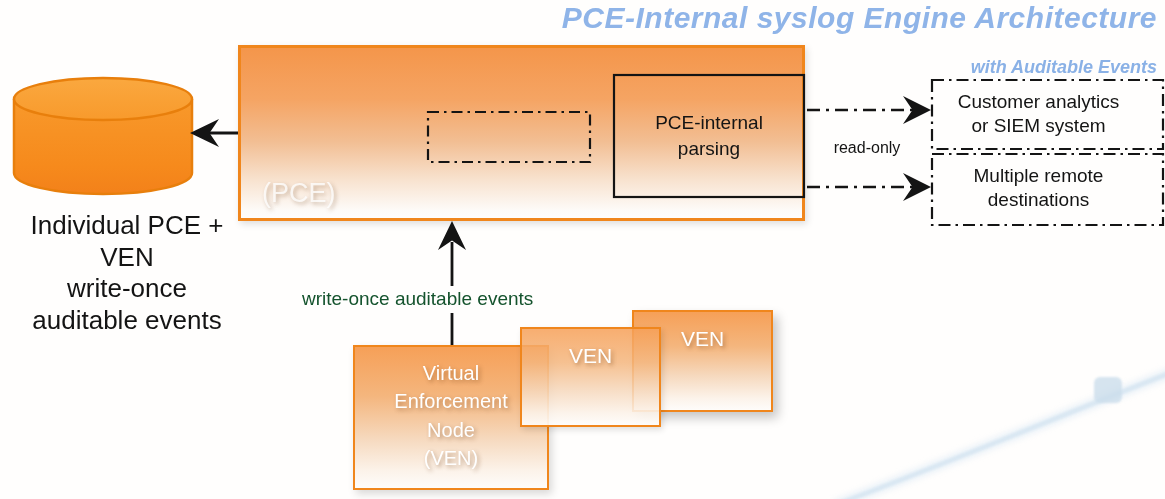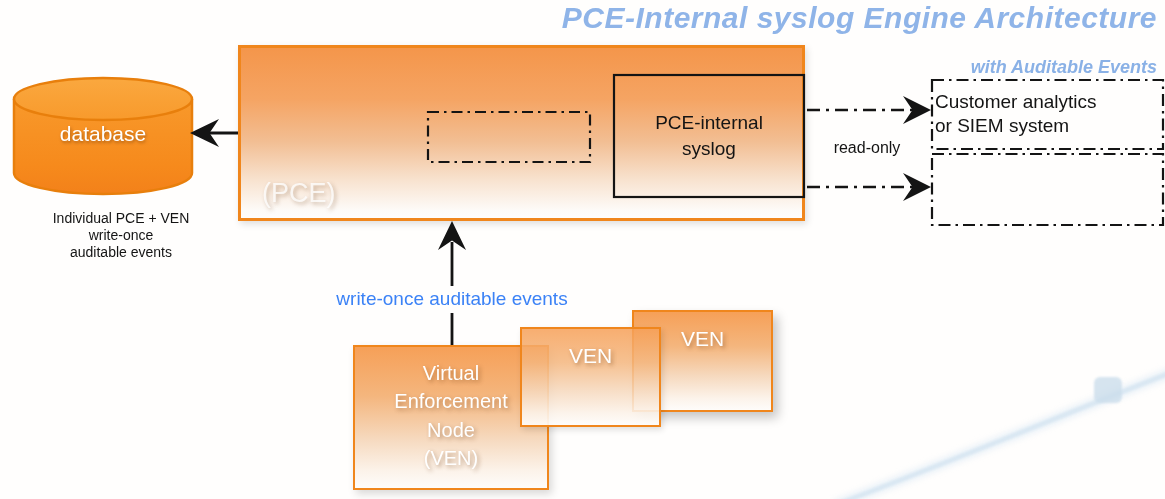--- a/index.html
+++ b/index.html
@@ -14,46 +14,46 @@
   
   .diagram-title{right:8px;top:1px;width:900px;text-align:right;
     font-size:30px;font-style:italic;font-weight:bold;color:#8fb4e8;letter-spacing:.5px;z-index:6;}
   .diagram-subtitle{right:8px;top:37px;width:500px;text-align:right;
     font-size:18px;font-style:italic;font-weight:bold;color:#8ab1e6;z-index:6;margin-top:20px;}
 
   
   .cyl-wrap{left:11px;top:76px;width:184px;height:122px;z-index:2;}
   .db-label{left:11px;top:122px;width:184px;text-align:center;color:#ffffff;
     font-size:21px;text-shadow:1px 2px 3px rgba(120,60,10,.55);z-index:3;}
-  .db-caption{left:2px;top:210px;width:238px;text-align:center;color:#141414;
-    font-size:14px;line-height:1.22;z-index:2;}
+  .db-caption{left:8px;top:210px;width:238px;text-align:center;color:#141414;
+    font-size:26px;line-height:1.22;z-index:2;}
 
   
   .pce-box{left:238px;top:45px;width:567px;height:176px;box-sizing:border-box;
     border:3px solid #f0861c;z-index:1;
     background:linear-gradient(180deg,#f4964b 0%,#f5a463 30%,#f2be93 55%,#f8e3d0 78%,#fdfaf7 95%,#fefdfc 100%);
     box-shadow:2px 3px 7px rgba(0,0,0,.13);}
   .pce-title{left:262px;top:56px;width:240px;color:#ffffff;font-size:31px;line-height:1.27;
     text-shadow:2px 2px 4px rgba(110,60,20,.5);z-index:2;}
   .pce-abbr{left:262px;top:178px;width:240px;color:rgba(255,255,255,.78);font-size:27px;
     text-shadow:2px 2px 4px rgba(110,60,20,.35);z-index:2;}
   .log-parsing-label{left:428px;top:112px;width:162px;height:50px;display:flex;align-items:center;
     justify-content:center;font-size:19px;color:#141414;z-index:2;}
   .syslog-label{left:614px;top:75px;width:190px;height:122px;display:flex;align-items:center;
     justify-content:center;text-align:center;font-size:19px;line-height:1.35;color:#141414;z-index:2;}
 
   
   .overlay-svg{left:0;top:0;width:1165px;height:499px;z-index:2;pointer-events:none;}
 
   
   .read-only-label{left:810px;top:139px;width:114px;text-align:center;font-size:16px;color:#141414;z-index:3;}
-  .write-once-label{left:302px;top:288px;width:300px;text-align:center;font-size:19px;color:#3b82f6;z-index:3;}
+  .write-once-label{left:302px;top:288px;width:300px;text-align:left;font-size:19px;color:#14532d;z-index:3;}
 
   
-  .dest-text{width:207px;text-align:left;font-size:19px;line-height:1.25;color:#141414;z-index:3;}
+  .dest-text{width:207px;text-align:center;font-size:19px;line-height:1.25;color:#141414;z-index:3;}
   .dest-customer{left:935px;top:90px;}
   .dest-remote{left:935px;top:164px;}
 
   
   .ven-box{box-sizing:border-box;border:2.5px solid #f0861c;
     background:linear-gradient(180deg,#f6a058 0%,#f4b67e 35%,#f6d9be 65%,#fcf3ea 88%,#fefcfa 100%);}
   .ven-front{left:353px;top:345px;width:196px;height:145px;z-index:3;
     box-shadow:3px 4px 8px rgba(0,0,0,.15);}
   .ven-back-right{left:632px;top:310px;width:141px;height:102px;z-index:4;
     box-shadow:5px 6px 10px rgba(0,0,0,.22);}
@@ -86,29 +86,28 @@
         <stop offset="100%" stop-color="#f3811a"></stop>
       </linearGradient>
       <linearGradient id="cylTop" x1="0" y1="0" x2="0" y2="1">
         <stop offset="0%" stop-color="#faa83f"></stop>
         <stop offset="100%" stop-color="#f89a2c"></stop>
       </linearGradient>
     </defs>
     <path d="M3 23 v74 a89 21 0 0 0 178 0 v-74" fill="url(#cylBody)" stroke="#e87f0c" stroke-width="2.5"></path>
     <ellipse cx="92" cy="23" rx="89" ry="21" fill="url(#cylTop)" stroke="#e87f0c" stroke-width="2.5"></ellipse>
   </svg>
-  <div class="abs db-label">database</div>
   <div class="abs db-caption pre">Individual PCE + VEN
 write-once
 auditable events</div>
 
   <div class="abs pce-box"></div>
   <div class="abs pce-abbr">(PCE)</div>
   <div class="abs syslog-label pre">PCE-internal
-syslog</div>
+parsing</div>
 
   <svg class="abs overlay-svg" viewBox="0 0 1165 499">
 
     <g>
       <line x1="238" y1="133" x2="209" y2="133" stroke="#141414" stroke-width="3"></line>
       <path d="M190 133 L219 119 L209.5 133 L219 147 Z" fill="#141414"></path>
     </g>
 
     <rect x="428" y="112" width="162" height="50" fill="none" stroke="#141414" stroke-width="2.2" stroke-dasharray="11 5 2.5 5"></rect>
 
@@ -132,20 +131,22 @@
 
     <rect x="932" y="80" width="231" height="69" fill="none" stroke="#141414" stroke-width="2.2" stroke-dasharray="12 5 2.5 5"></rect>
     <rect x="932" y="154" width="231" height="71" fill="none" stroke="#141414" stroke-width="2.2" stroke-dasharray="12 5 2.5 5"></rect>
   </svg>
 
   <div class="abs read-only-label">read-only</div>
   <div class="abs write-once-label">write-once auditable events</div>
 
   <div class="abs dest-text dest-customer pre">Customer analytics
 or SIEM system</div>
+  <div class="abs dest-text dest-remote pre">Multiple remote
+destinations</div>
 
   <div class="abs ven-box ven-front">
     <div class="ven-text pre">Virtual
 Enforcement
 Node
 (VEN)</div>
   </div>
   <div class="abs ven-box ven-back-right">
     <div class="ven-text ven-small">VEN</div>
   </div>

